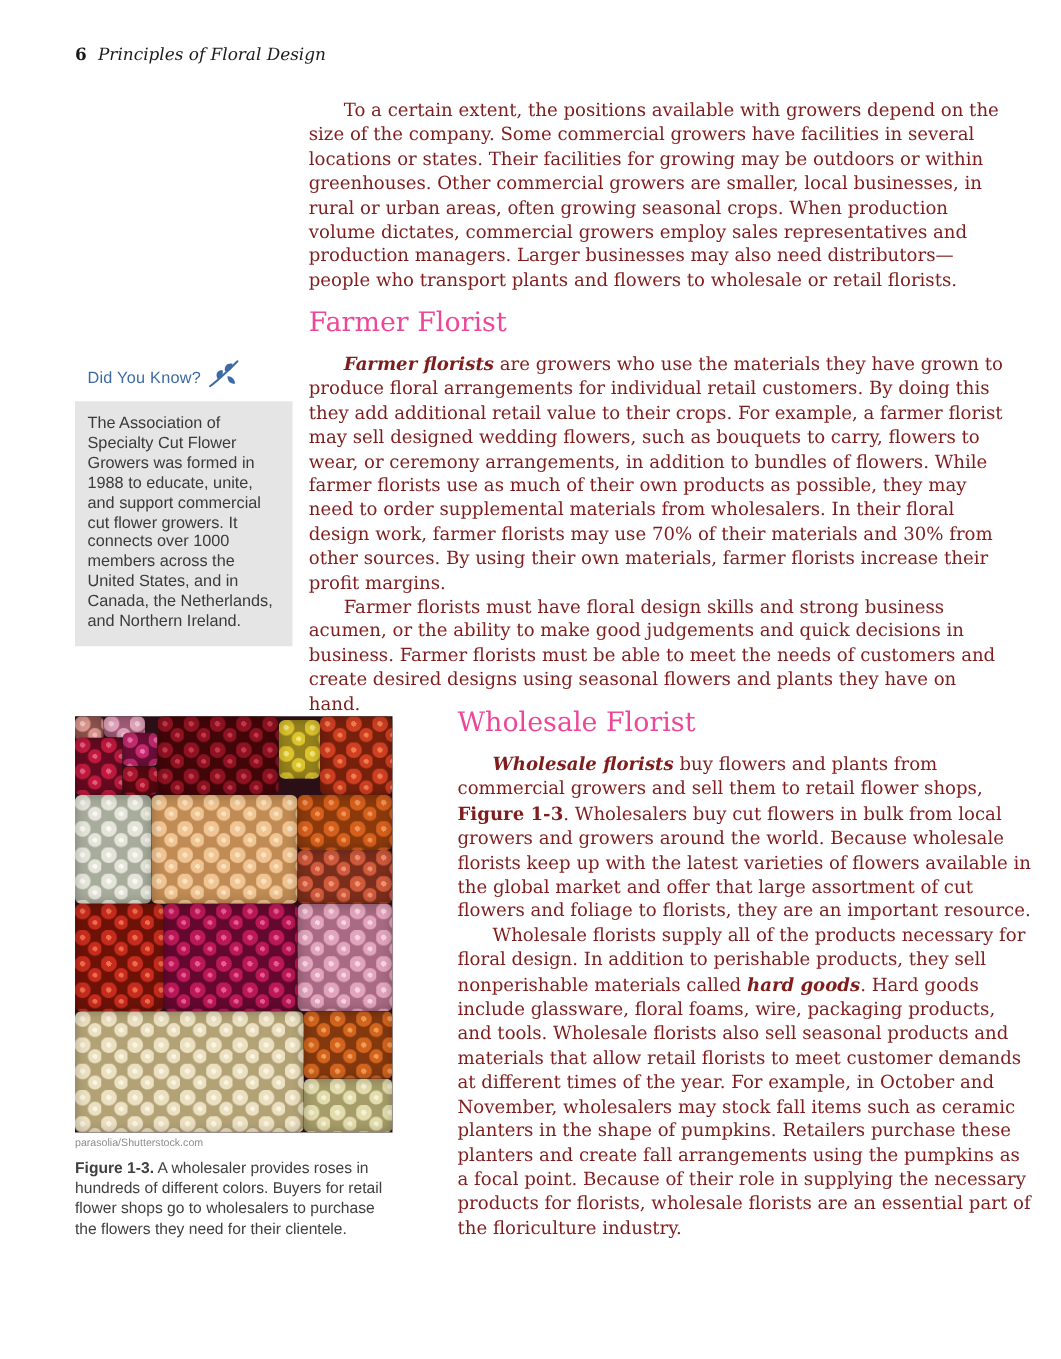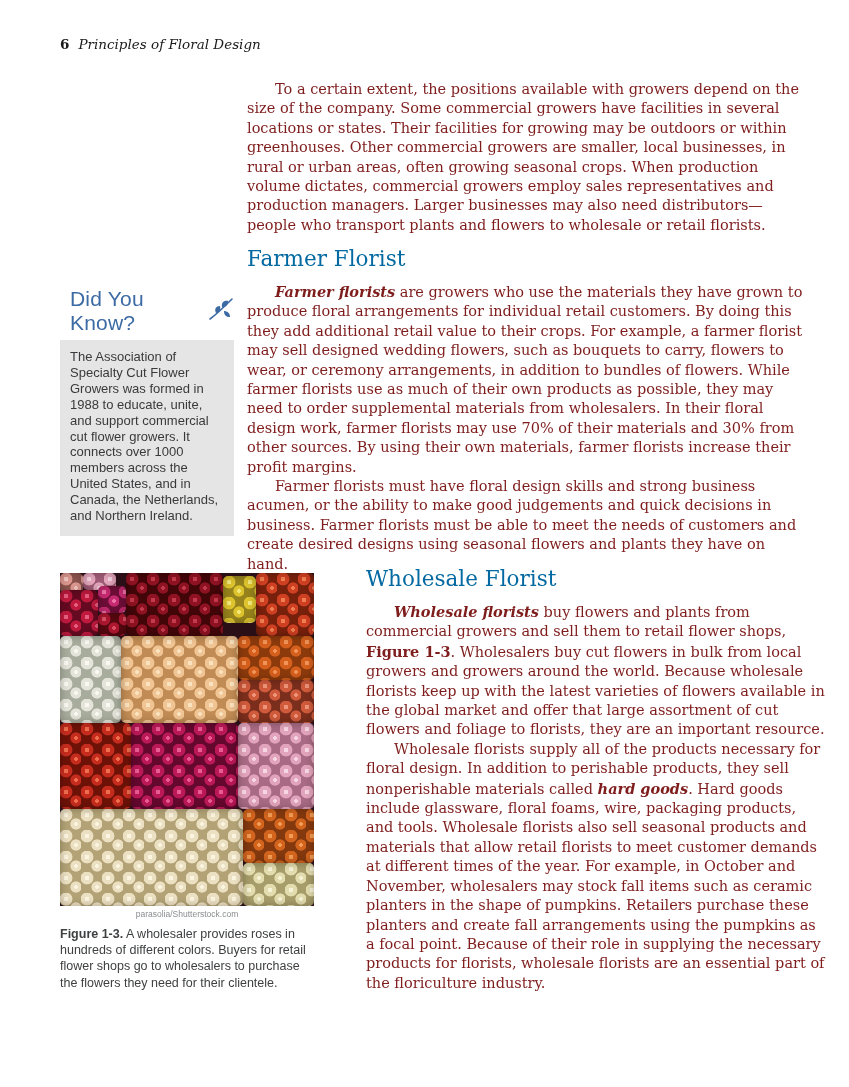--- a/index.html
+++ b/index.html
@@ -14,43 +14,43 @@
   .folio { font-weight:bold; font-style:normal; margin-right:9px; }
   .book-title { font-style:italic; }
 
   
   .copy p { margin:0; font-size:14.5px; line-height:19.4px; text-indent:28px; color:#7f1d1d; }
   .intro { position:absolute; left:247px; top:80px; width:558px; }
   .farmer-section { position:absolute; left:247px; top:246px; width:558px; }
   .wholesale-section { position:absolute; left:346px; top:566px; width:460px;margin-left:20px; }
   h2.section-heading {
     margin:0 0 10px 0; font-size:21.5px; line-height:26px; font-weight:500;
-    color:#0369a1; font-family:"DejaVu Serif","Liberation Serif",serif;
+    color:#ec4899; font-family:"DejaVu Serif","Liberation Serif",serif;
   }
 
   
   .dyk { position:absolute; left:60px; top:287px; width:174px; font-family:"Liberation Sans","DejaVu Sans",sans-serif; }
   .dyk-head { display:flex; align-items:center; gap:5px; margin:0 0 5px 10px; }
-  .dyk-title { font-size:21px; color:#3c6aa5; letter-spacing:.2px; }
+  .dyk-title { font-size:13px; color:#3c6aa5; letter-spacing:.2px; }
   .dyk-box { background:#e5e5e5; padding:9px 7px 12px 10px; }
   .dyk-text { font-size:13px; line-height:15.9px; color:#3a3a3c; }
 
   
   .figure-block { position:absolute; left:60px; top:573px; width:254px; font-family:"Liberation Sans","DejaVu Sans",sans-serif; }
   .rose-photo { position:relative; width:254px; height:333px; background:#2a1016; overflow:hidden; }
   .bunch {
     position:absolute; border-radius:5px;
     background-color:var(--dark);
     background-image:
       radial-gradient(circle at 6px 6px,  var(--light) 0 2.2px, var(--base) 2.2px 6px,  transparent 6.8px),
       radial-gradient(circle at 16px 15px, var(--light) 0 1.9px, var(--base) 1.9px 5.2px, transparent 6px);
     background-size:21px 21px;
     box-shadow:inset 0 0 9px rgba(0,0,0,.28);
   }
-  .credit { margin-top:3px; font-size:8.5px; color:#8a8c8e; text-align:center; }
+  .credit { margin-top:3px; font-size:8.5px; color:#8a8c8e; text-align:left; }
   .caption { margin-top:7px; font-size:12.5px; line-height:16.2px; color:#3f4042; }
 
   
   .footer { position:absolute; right:78px; top:1044px; font-family:"Liberation Sans","DejaVu Sans",sans-serif; font-size:10px; color:#909294; }
 </style>
 </head>
 <body>
 
 <div class="page">
 

